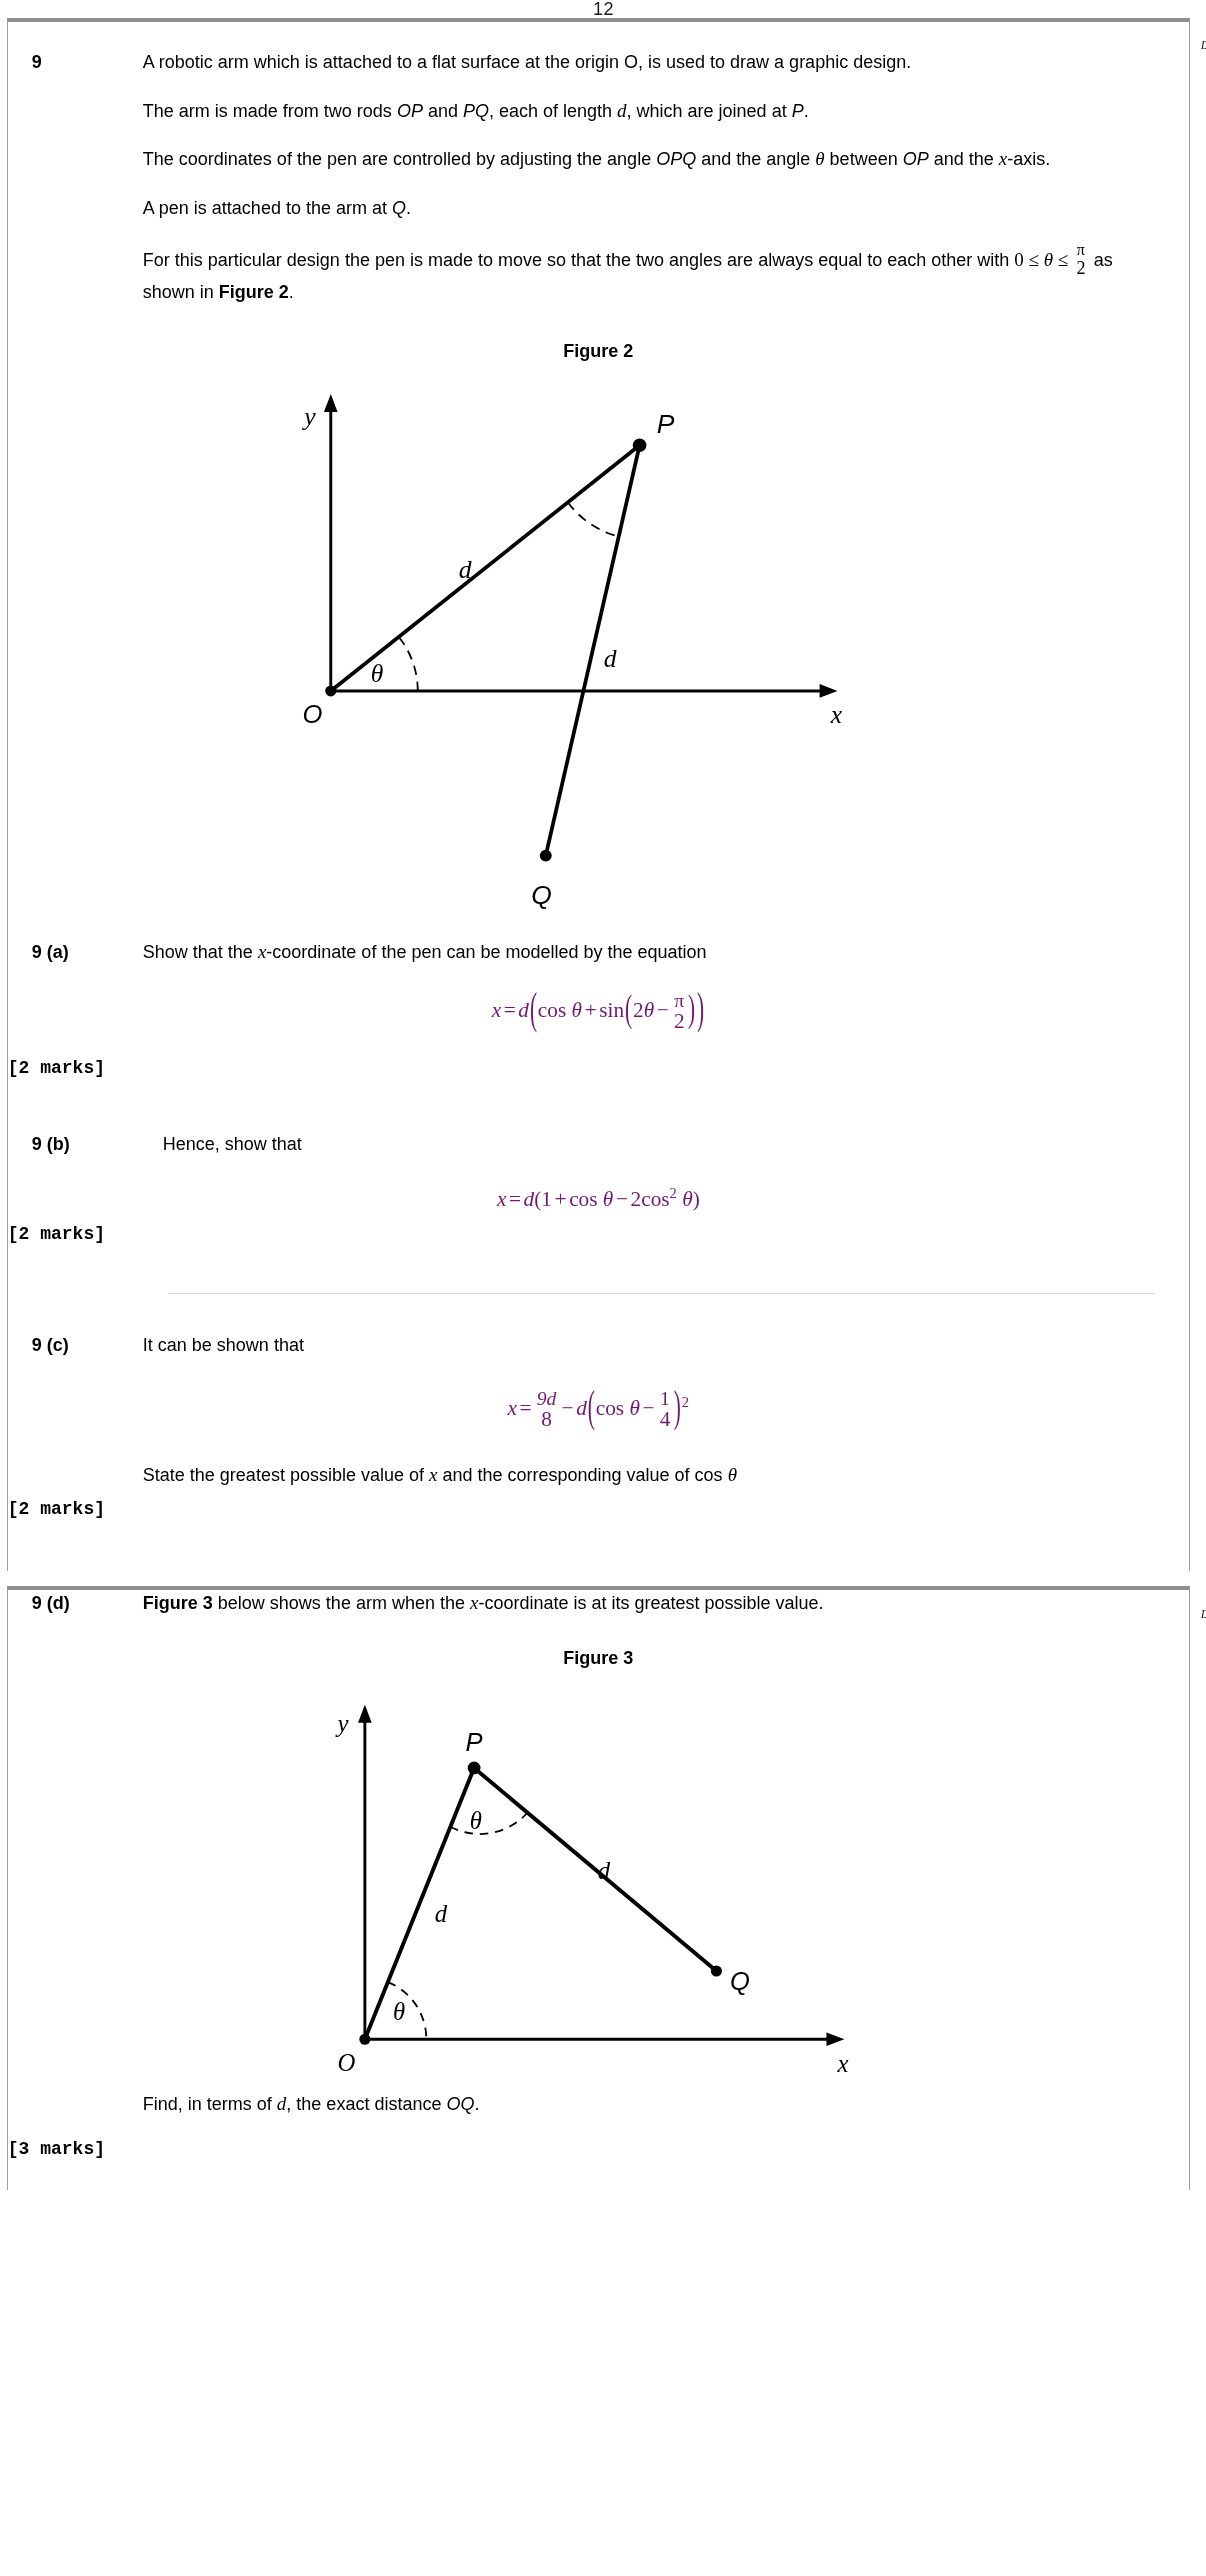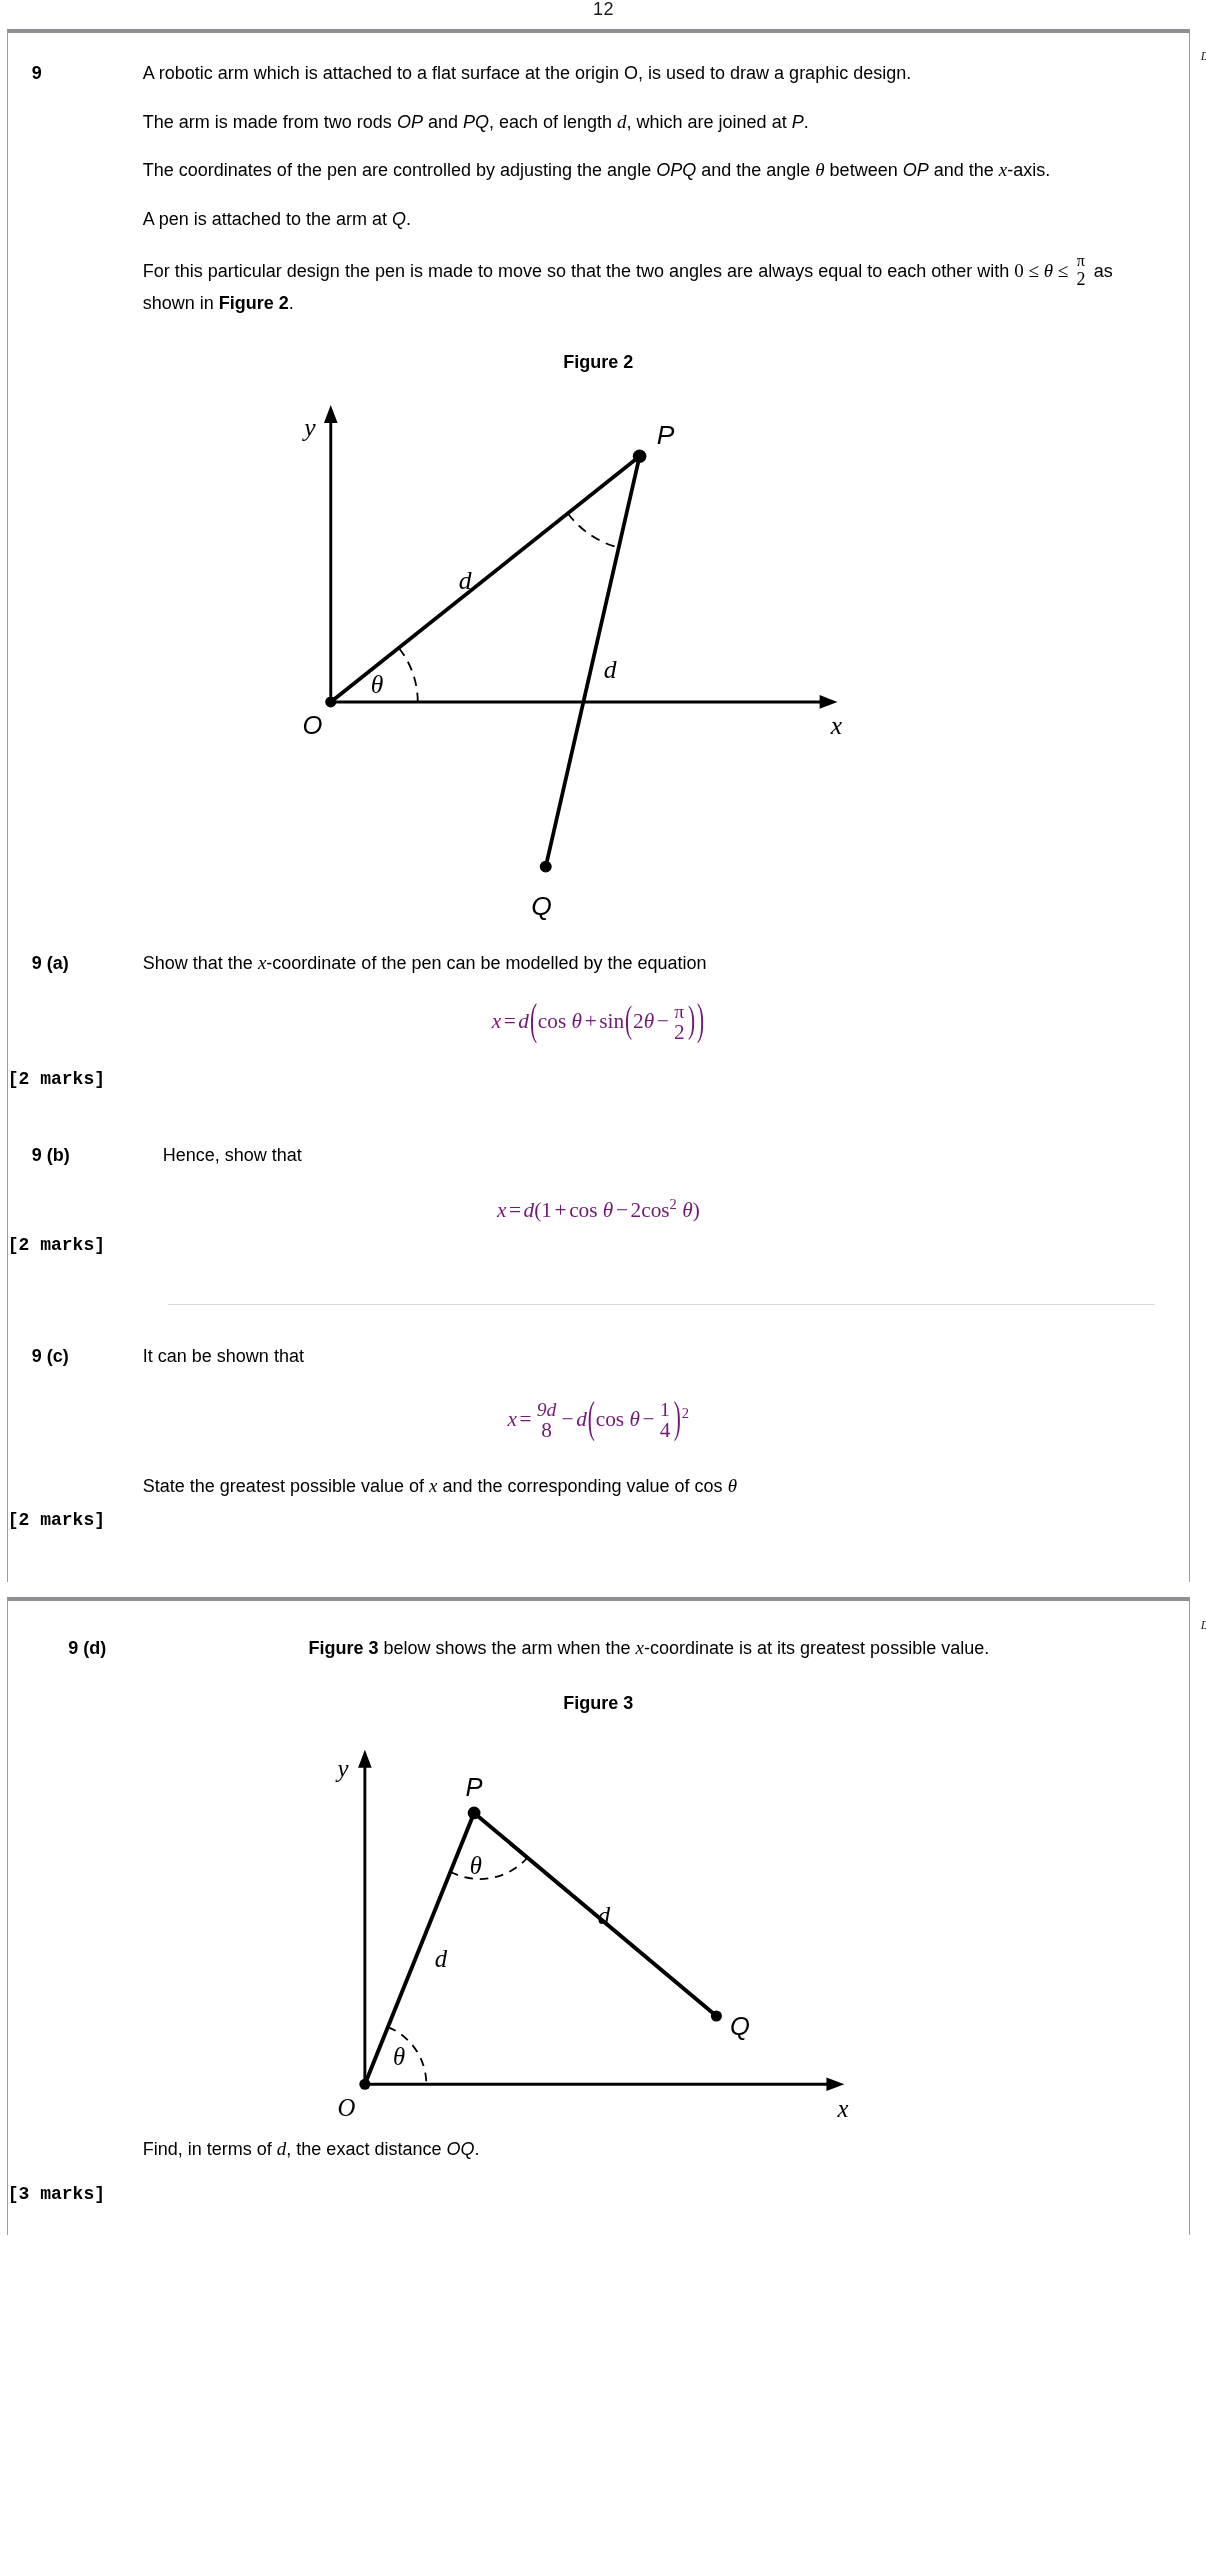--- a/index.html
+++ b/index.html
@@ -20,21 +20,21 @@
 
   
   .page-number {
     text-align: center;
     font-family: "Liberation Sans", sans-serif;
     font-size: 18px;
     color: #1a1a1a;
     letter-spacing: 0.4px;
   }
   .page-number.clip-top {
-    height: 29px;
+    height: 18px;
     overflow: hidden;
     line-height: 18px;
   }
   .page-number.clip-bottom {
     height: 12px;
     overflow: hidden;
     line-height: 18px;
     margin-top: 1.7px;
   }
 
@@ -308,21 +308,21 @@
 <div class="pagegap"></div>
 
 <div class="sheet">
   <div class="page no-bottom">
 
     <div class="margin-note">
       <span>Do</span>
       <span class="ln2">ou</span>
     </div>
 
-    <div class="qrow" style="padding-top:34px;text-align:center;">
+    <div class="qrow" style="">
       <div class="qnum">9 (d)</div>
       <div class="qbody">
         <p class="tight"><span class="bold">Figure 3</span><span> below shows the arm when the </span><span class="mi">x</span><span>-coordinate is at its greatest possible value.</span></p>
       </div>
     </div>
 
     <div class="fig-title" style="margin-top:31px;">Figure 3</div>
 
     <div class="fig-wrap" style="margin-top:17px;">
       <svg width="1183" height="401" viewBox="0 0 1386 470">

